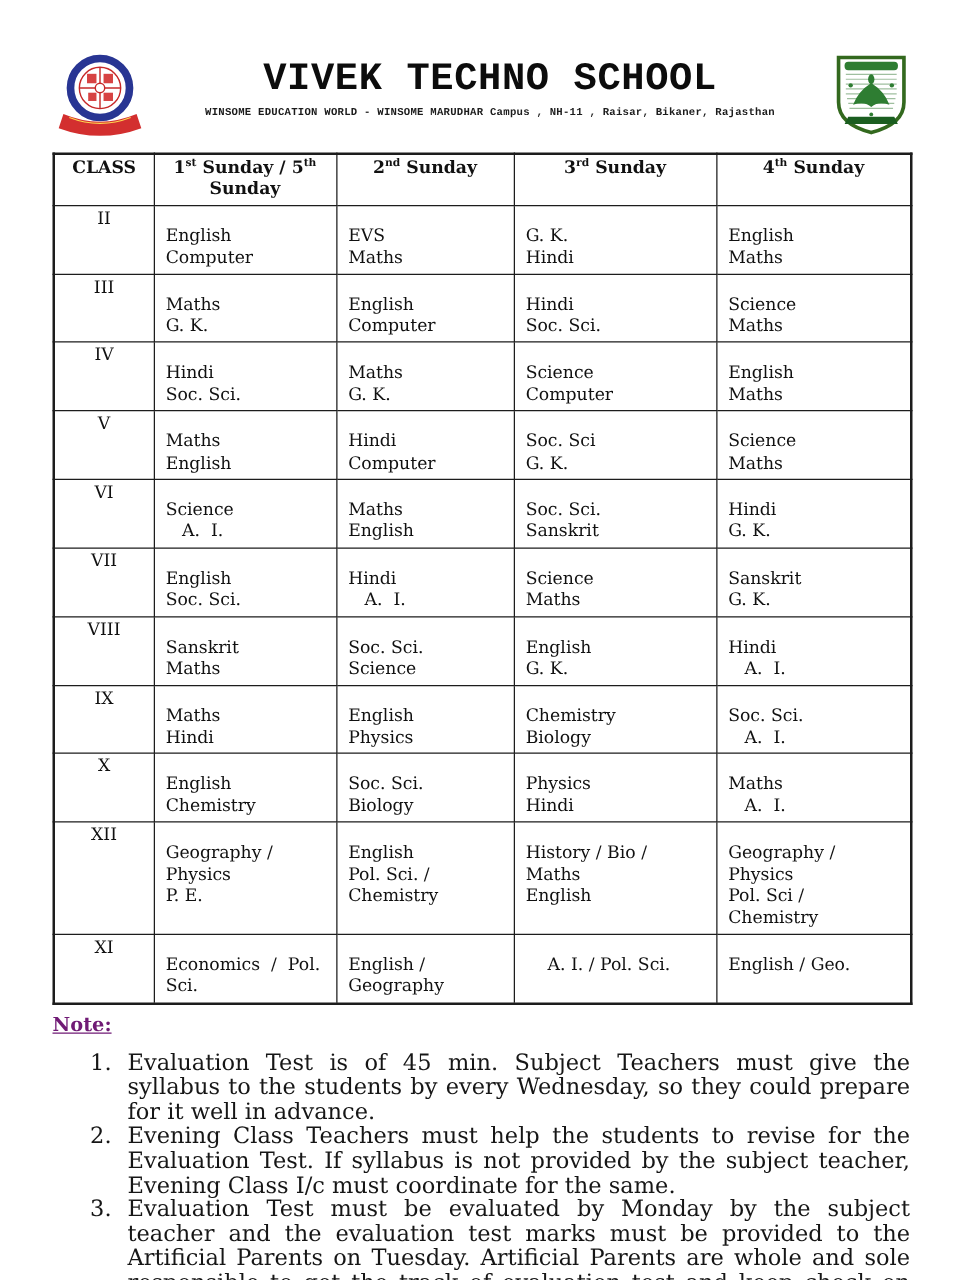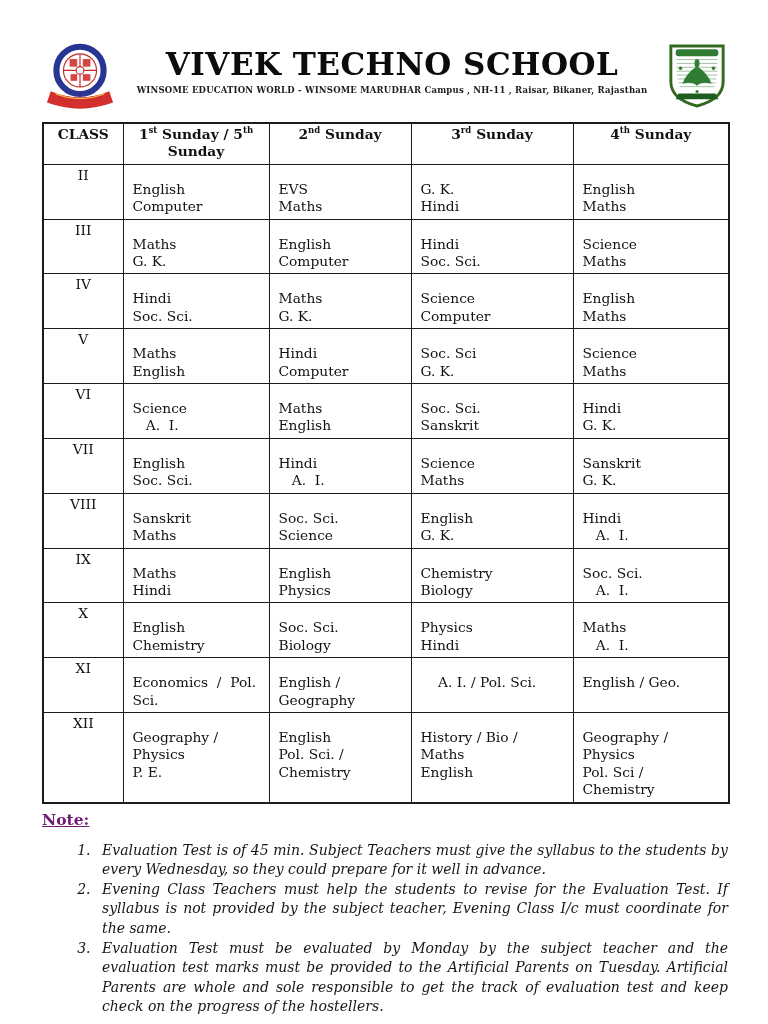--- a/index.html
+++ b/index.html
@@ -5,21 +5,21 @@
   * { margin: 0; padding: 0; box-sizing: border-box; }
   html, body { width: 768px; height: 1024px; background: #ffffff; }
   body {
     font-family: "DejaVu Serif", "Liberation Serif", serif;
     color: #111111;
     overflow: hidden;
   }
   .page { width: 768px; height: 1024px; padding: 43px 40px 0 42px; }
 
   
-  .letterhead { display: flex; align-items: flex-start; justify-content: center; gap: 6px; height: 70px; }
+  .letterhead { display: flex; align-items: flex-start; justify-content: center; gap: 6px; height: 70px; font-family: Liberation Mono, monospace; }
   .lh-center { display: flex; flex-direction: column; align-items: center; padding-top: 4px; flex: 1 1 auto; }
   .school-name {
     font-size: 31px; font-weight: bold; letter-spacing: 0.5px;
     color: #0c0c0c; white-space: nowrap; line-height: 1.1;
   }
   .school-sub {
     margin-top: 4px; font-size: 8.5px; font-weight: bold; letter-spacing: 0.2px;
     color: #1c1c1c; white-space: nowrap;
   }
   .logo { flex: 0 0 auto; }
@@ -47,22 +47,22 @@
 
   
   .note-heading {
     margin-top: 6px; font-size: 15.5px; font-weight: bold;
     text-decoration: underline; color: #701a75;
   }
   ol.notes {
     margin-top: 12px; padding-left: 53px; list-style: decimal outside;
   }
   ol.notes li {
-    font-size: 14px; line-height: 19.6px; text-align: justify;
-    padding-left: 7px; padding-right: 0px; color: #161616; font-style: italic;
+    font-size: 18px; line-height: 19.6px; text-align: justify;
+    padding-left: 7px; padding-right: 0px; color: #161616;
   }
 </style>
 </head>
 <body>
 
 <div class="page">
 
   <div class="letterhead">
     <span class="logo">
       <svg width="76" height="68" viewBox="0 0 80 72" xmlns="http://www.w3.org/2000/svg">
@@ -217,44 +217,44 @@
           <td class="subj">English
 Chemistry</td>
           <td class="subj">Soc. Sci.
 Biology</td>
           <td class="subj">Physics
 Hindi</td>
           <td class="subj">Maths
    A.  I.</td>
         </tr>
         <tr>
-          <td class="cls">XI</td>
-          <td class="subj">Economics  /  Pol.
-Sci.</td>
-          <td class="subj">English /
-Geography</td>
-          <td class="subj">    A. I. / Pol. Sci.</td>
-          <td class="subj">English / Geo.</td>
-        </tr>
-        <tr>
           <td class="cls">XII</td>
           <td class="subj">Geography /
 Physics
 P. E.</td>
           <td class="subj">English
 Pol. Sci. /
 Chemistry</td>
           <td class="subj">History / Bio /
 Maths
 English</td>
           <td class="subj">Geography /
 Physics
 Pol. Sci /
 Chemistry</td>
         </tr>
+        <tr>
+          <td class="cls">XI</td>
+          <td class="subj">Economics  /  Pol.
+Sci.</td>
+          <td class="subj">English /
+Geography</td>
+          <td class="subj">    A. I. / Pol. Sci.</td>
+          <td class="subj">English / Geo.</td>
+        </tr>
       </tbody>
   </table>
 
   <div class="note-heading">Note:</div>
   <ol class="notes">
     <li>Evaluation Test is of 45 min.  Subject Teachers must give the syllabus to the students by every Wednesday, so they could prepare for it well in advance.</li>
     <li>Evening Class Teachers must help the students to revise for the Evaluation Test. If syllabus is not provided by the subject teacher, Evening Class I/c must coordinate for the same.</li>
     <li>Evaluation Test must be evaluated by Monday by the subject teacher and the evaluation test marks must be provided to the Artificial Parents on Tuesday. Artificial Parents are whole and sole responsible to get the track of evaluation test and keep check on the progress of the hostellers.</li>
   </ol>
 

